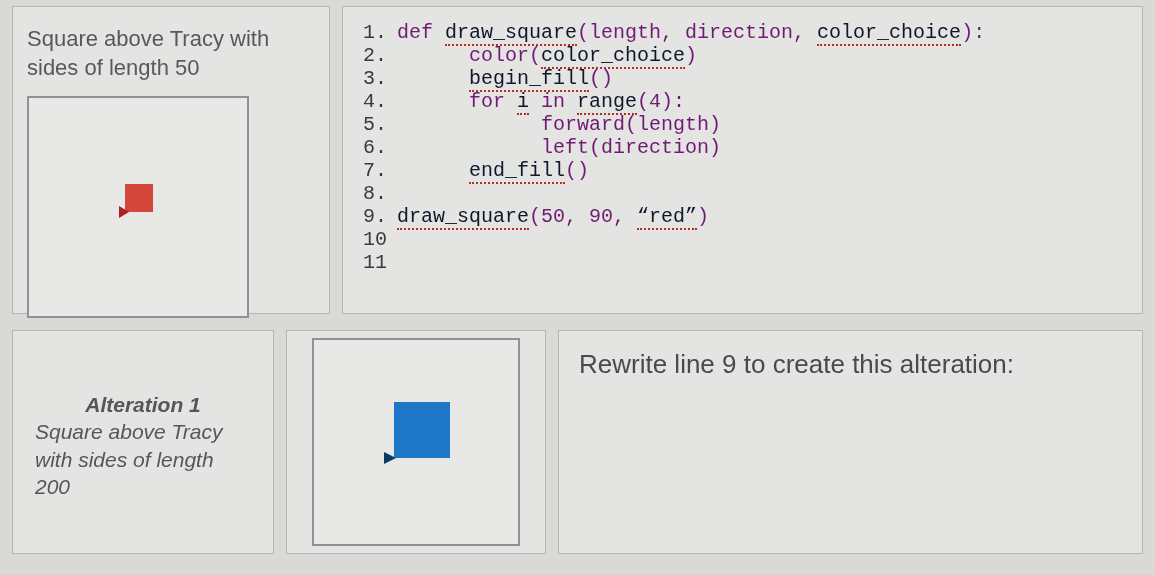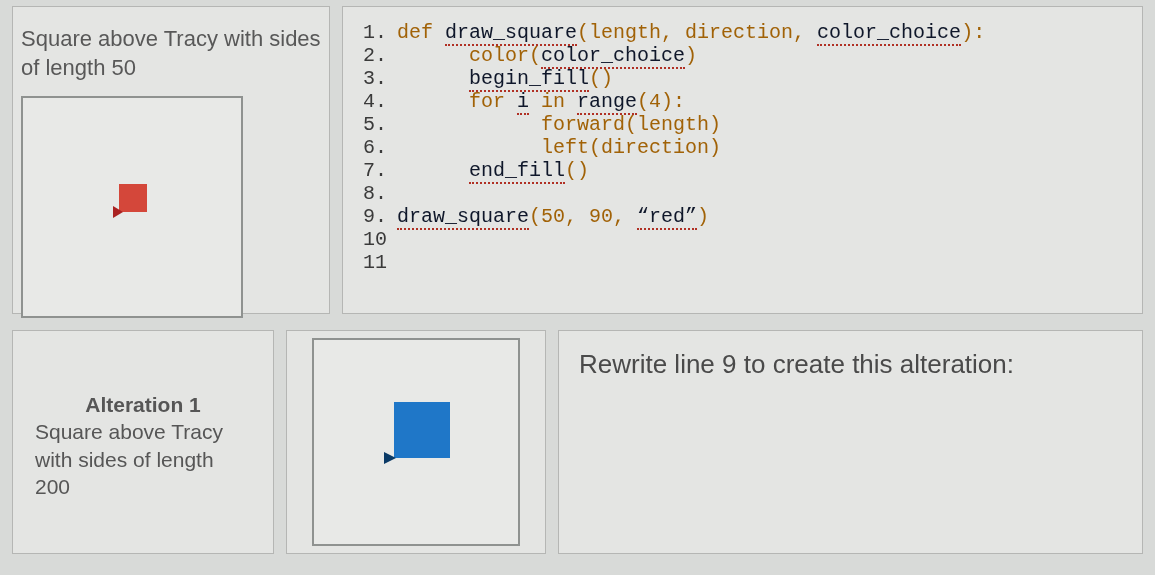--- a/index.html
+++ b/index.html
@@ -17,21 +17,21 @@
     padding: 6px 12px 6px 12px;
     gap: 12px;
   }
   .cell {
     background: #e4e5e3;
     border: 1px solid #b5b6b4;
     position: relative;
   }
   .desc-cell {
     width: 318px;
-    padding: 18px 8px;
+    padding: 18px 14px;
     font-size: 22px;
     line-height: 1.3;
     color: #585858;
   }
   .canvas-box {
     width: 222px;
     height: 222px;
     border: 2px solid #8f9290;
     margin-top: 14px;
     position: relative;
@@ -54,34 +54,35 @@
   .code-cell {
     flex: 1;
     padding: 14px 10px;
     font-family: "Courier New", monospace;
     font-size: 20px;
     color: #2a2a2a;
     white-space: pre;
   }
   .code-line { display: flex; }
   .ln { width: 44px; text-align: right; padding-right: 10px; color: #3a3a3a; }
-  .kw { color: #a16207; }
+  .kw { color: #701a75; }
   .err { color: #0f172a; border-bottom: 2px dotted #b03024; }
   .row2 {
     display: flex;
     height: 240px;
     padding: 10px 12px 6px 12px;
     gap: 12px;
   }
   .alt-label {
     width: 262px;
     padding: 60px 22px 12px 22px;
     font-size: 21px;
     line-height: 1.3;
     color: #565656;
+    font-style: italic;
   }
   .alt-title { font-weight: bold; text-align: center; }
   .alt-canvas-wrap {
     width: 260px;
     display: flex; align-items: center; justify-content: center;
   }
   .canvas-box2 {
     width: 208px; height: 208px;
     border: 2px solid #8f9290;
     background: #e8e9e7;

